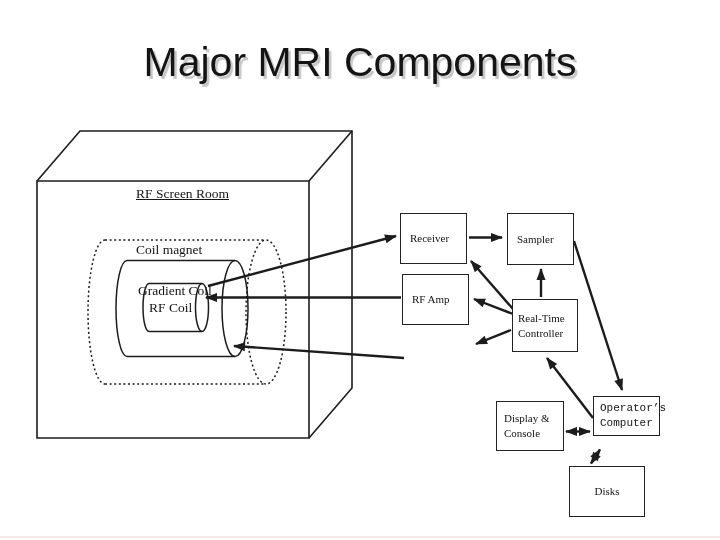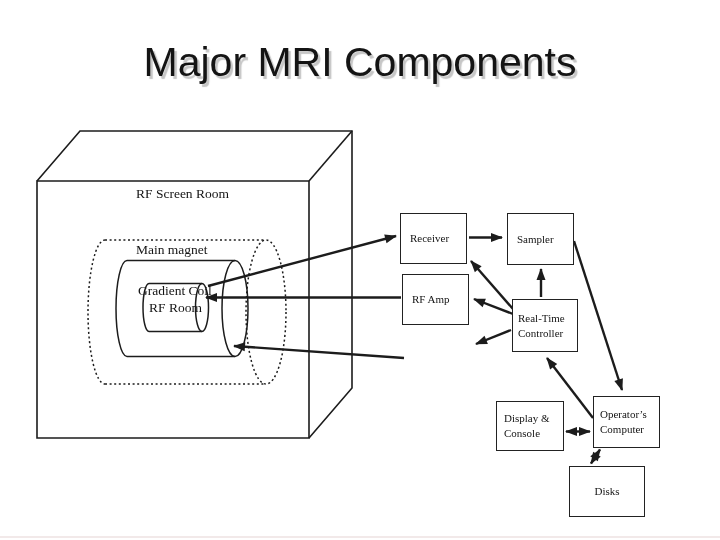--- a/index.html
+++ b/index.html
@@ -79,24 +79,24 @@
       <path d="M513,309 L471,261" marker-end="url(#mend)"></path>
       <path d="M513,314 L474,299" marker-end="url(#mend)"></path>
       <path d="M511,330 L476,344" marker-end="url(#mend)"></path>
       <path d="M574,241 L622,390" marker-end="url(#mend)"></path>
       <path d="M593,418 L547,358" marker-end="url(#mend)"></path>
       <path d="M566,431.5 L590,431.5" marker-start="url(#mstart)" marker-end="url(#mend)"></path>
       <path d="M600,449.5 L591,463.5" marker-start="url(#mstart)" marker-end="url(#mend)"></path>
     </g>
   </svg>
 
-  <div class="dlabel" style="left:136px; top:186px;">RF Screen Room</div>
-  <div class="dlabel" style="left:136px; top:242px;">Main magnet</div>
+  <div class="dlabel" style="left:136px; top:186px;text-decoration:underline;">RF Screen Room</div>
+  <div class="dlabel" style="left:136px; top:242px;">Coil magnet</div>
   <div class="dlabel" style="left:138px; top:263px;margin-top:20px;">Gradient Coil</div>
-  <div class="dlabel" style="left:149px; top:300px;">RF Room</div>
+  <div class="dlabel" style="left:149px; top:300px;">RF Coil</div>
 
   <div class="box" style="left:400px; top:213px; width:67px; height:51px;">
     <span class="lbl">Receiver</span>
   </div>
 
   <div class="box" style="left:507px; top:213px; width:67px; height:52px;">
     <span class="lbl">Sampler</span>
   </div>
 
   <div class="box" style="left:402px; top:274px; width:67px; height:51px;">
@@ -107,21 +107,21 @@
     <span class="lbl">Real-Time
 Controller</span>
   </div>
 
 
   <div class="box" style="left:496px; top:401px; width:68px; height:50px; padding-left:7px;">
     <span class="lbl">Display &amp;
 Console</span>
   </div>
 
-  <div class="box" style="left:593px; top:396px; width:67px; height:52px; padding-left:6px;">
+  <div class="box" style="left:593px; top:396px; width:67px; height:40px; padding-left:6px;font-family:Liberation Mono, monospace;">
     <span class="lbl">Operator’s
 Computer</span>
   </div>
 
   <div class="box center" style="left:569px; top:466px; width:76px; height:51px;">
     <span class="lbl">Disks</span>
   </div>
 
   <div class="bottom-rule"></div>
 

